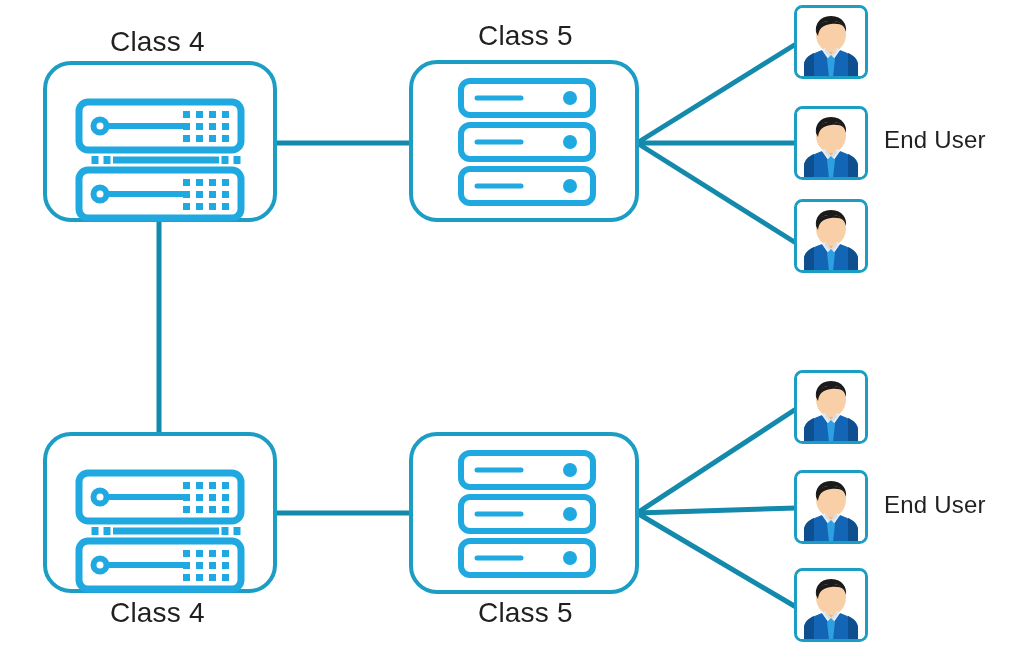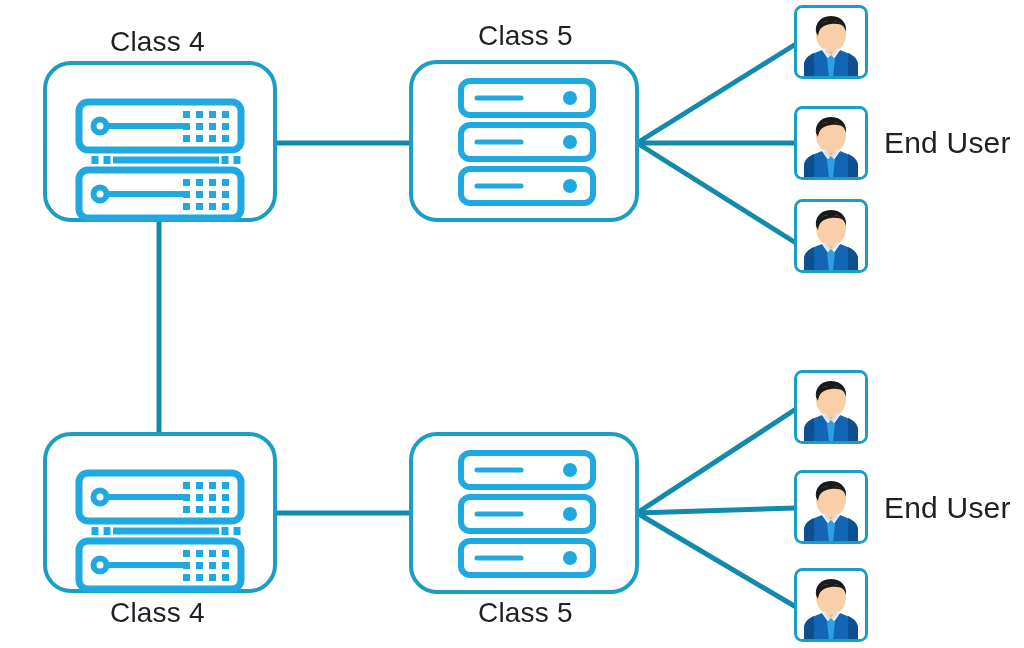--- a/index.html
+++ b/index.html
@@ -33,21 +33,21 @@
     font-family: "Liberation Sans", sans-serif;
     font-size: 28px;
     font-weight: 400;
     color: #221f1f;
     white-space: nowrap;
     letter-spacing: 0.2px;
   }
   .enduser-label {
     position: absolute;
     font-family: "Liberation Sans", sans-serif;
-    font-size: 30px;
+    font-size: 24px;
     font-weight: 400;
     color: #221f1f;
     white-space: nowrap;
     letter-spacing: 0.2px;
     text-align: center;
   }
 </style>
 </head>
 <body>
 

